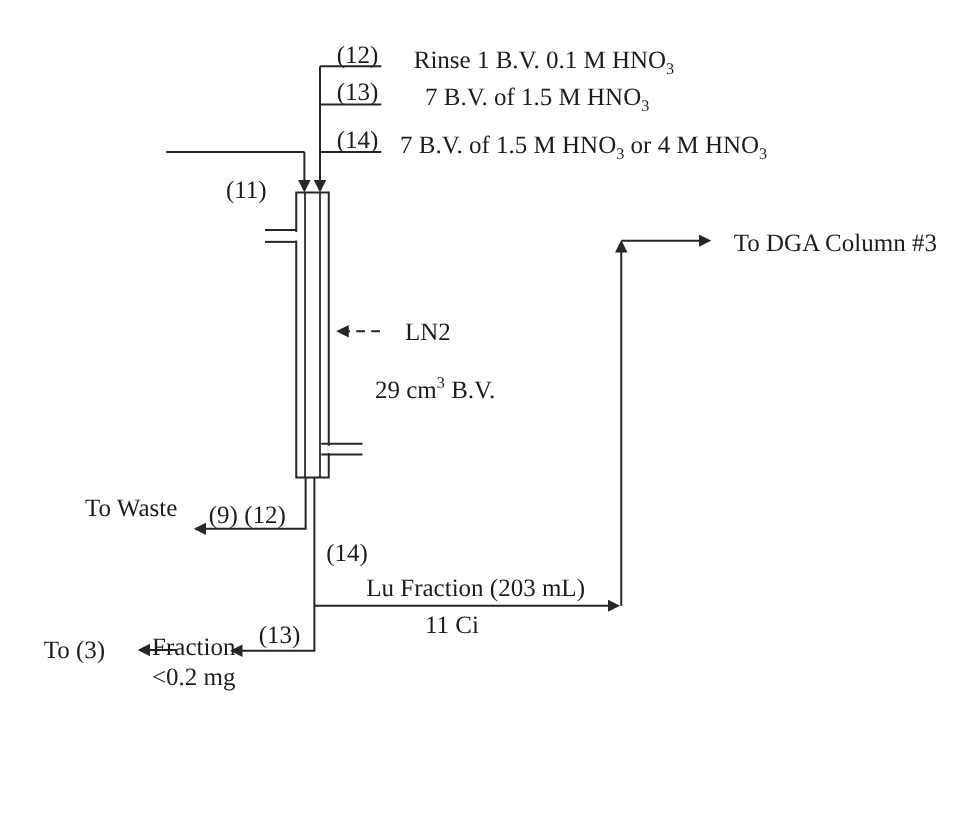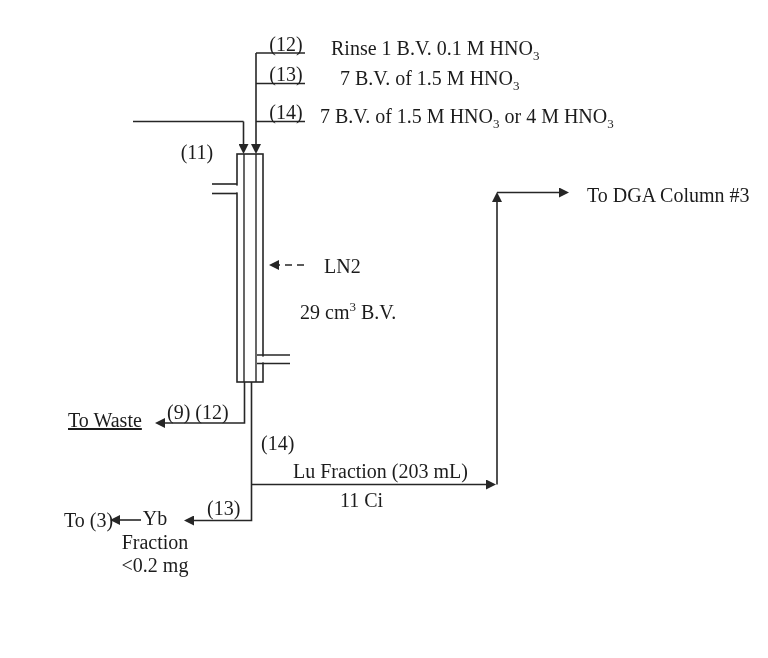--- a/index.html
+++ b/index.html
@@ -92,28 +92,27 @@
     <span>7 B.V. of 1.5 M HNO</span><sub>3</sub><span> or 4 M HNO</span><sub>3</sub>
   </div>
 
   <div class="lbl" style="left:324px;top:255px;">LN2</div>
   <div class="lbl" style="left:300px;top:277px;margin-top:24px;">
     <span>29 cm</span><sup>3</sup><span> B.V.</span>
   </div>
 
   <div class="lbl" style="left:572px;top:184px;margin-left:15px;">To DGA Column #3</div>
 
-  <div class="lbl" style="left:68px;top:409px;text-decoration:underline;">To Waste</div>
+  <div class="lbl" style="left:68px;top:396px;">To Waste</div>
   <div class="lbl" style="left:167px;top:401px;">(9) (12)</div>
 
   <div class="lbl" style="left:261px;top:432px;">(14)</div>
   <div class="lbl" style="left:293px;top:460px;">Lu Fraction (203 mL)</div>
   <div class="lbl" style="left:340px;top:489px;text-align:center;">11 Ci</div>
 
   <div class="lbl" style="left:207px;top:497px;">(13)</div>
   <div class="lbl" id="yb-block">
-    <div>Yb</div>
     <div>Fraction</div>
     <div>&lt;0.2 mg</div>
   </div>
-  <div class="lbl" style="left:35px;top:509px;margin-left:29px;">To (3)</div>
+  <div class="lbl" style="left:35px;top:509px;">To (3)</div>
 
 </div>
 
 </body></html>

